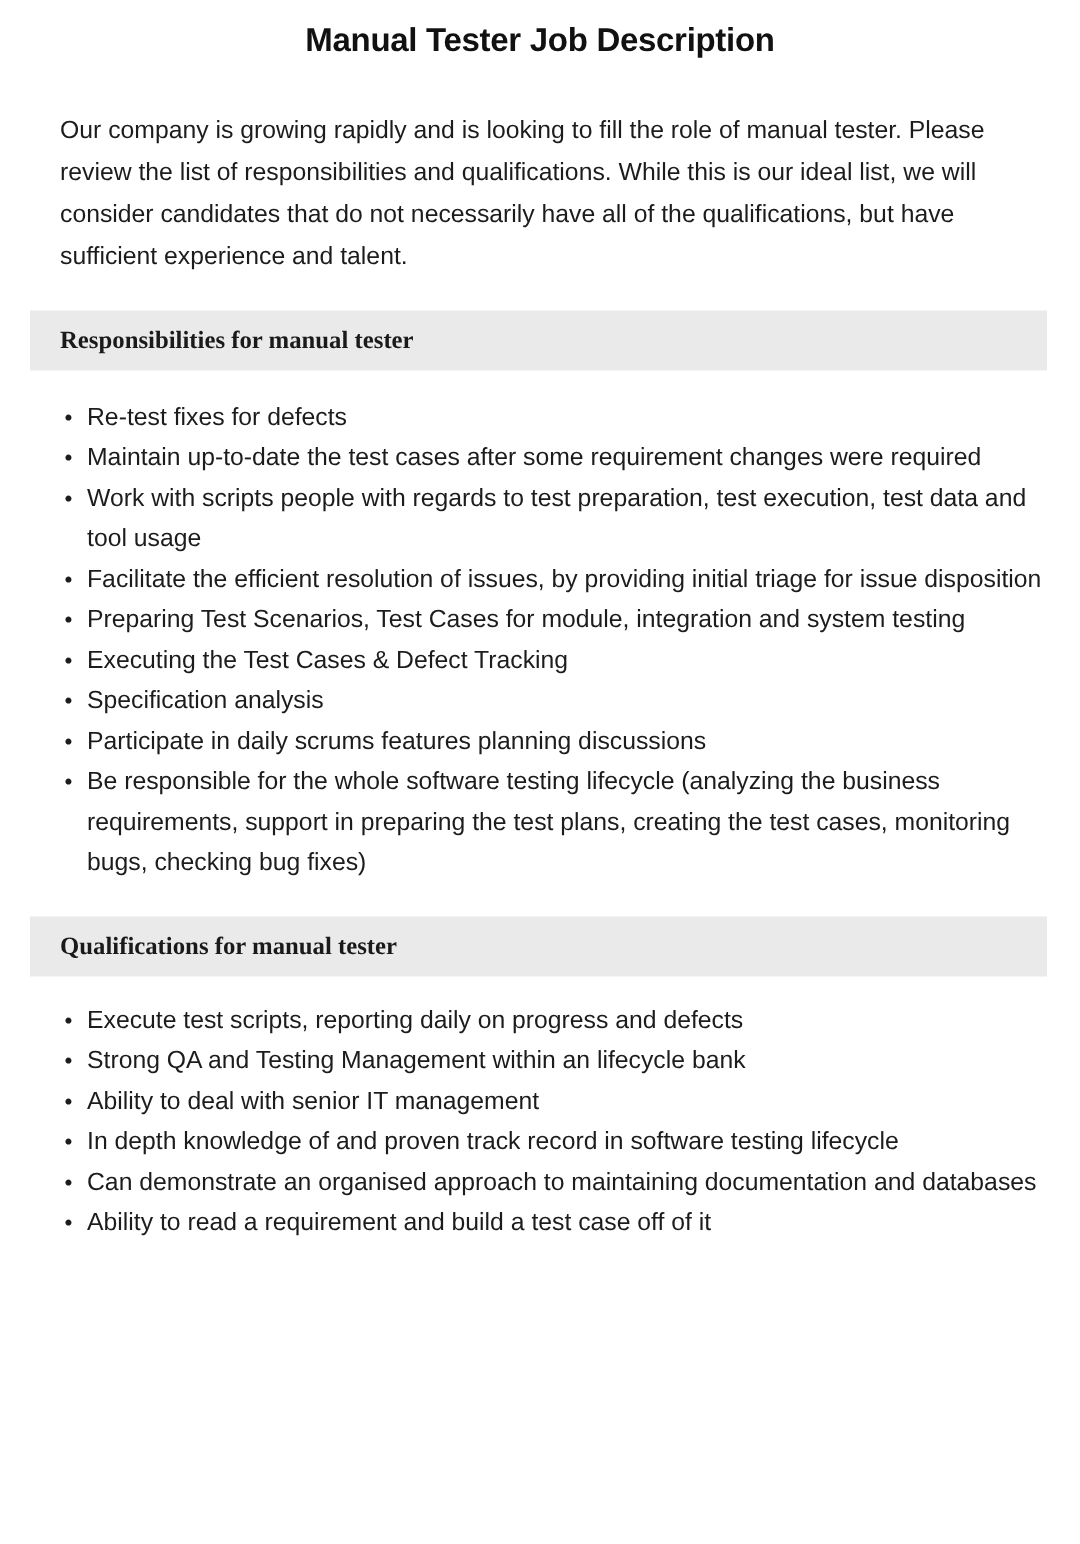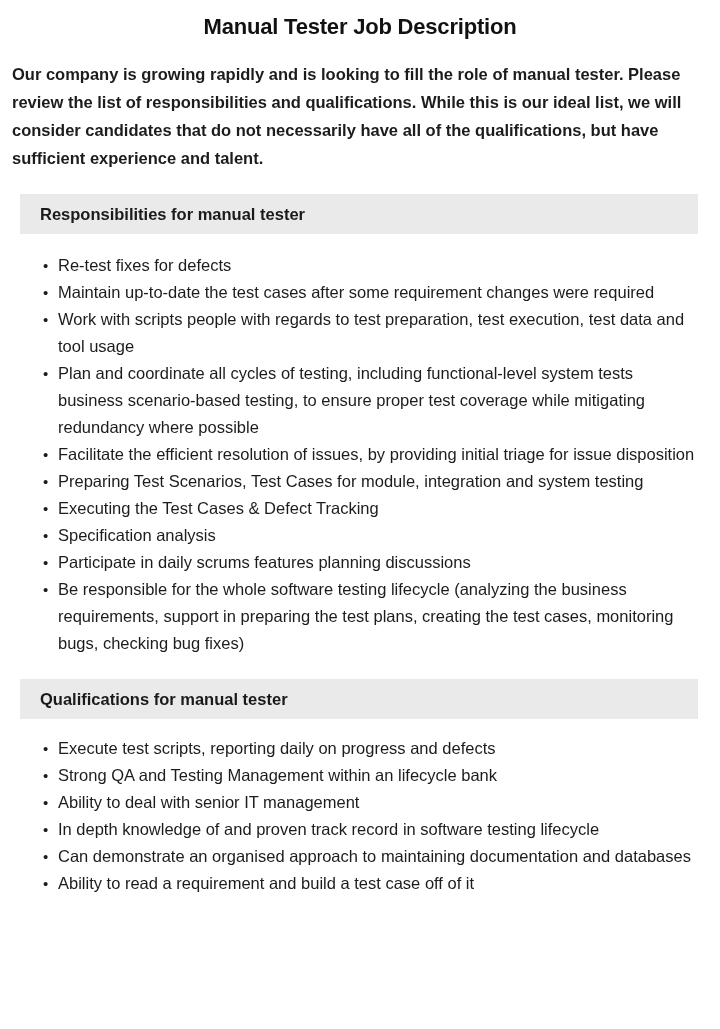--- a/index.html
+++ b/index.html
@@ -32,37 +32,38 @@
     text-align: center;
     font-size: 22px;
     line-height: 38px;
     font-weight: 700;
     letter-spacing: -0.2px;
     color: #111111;
     font-family: "Liberation Sans", sans-serif;
   }
 
   .intro {
-    margin: 0;
-    padding: 14px 22px 0 12px;
+    margin: 13px;
+    padding: 14px 22px 0 27px;
     font-size: 16.5px;
     line-height: 28px;
-    font-weight: 700;
+    font-weight: 400;
     color: #1c1c1c;
     max-width: 680px;
   }
 
   .section-header {
     margin: 22px 22px 0 20px;
     background: #eaeaea;
     height: 40px;
     display: flex;
     align-items: center;
     padding: 0 0 0 20px;
     box-sizing: border-box;
+    font-family: Liberation Serif, serif;
   }
   .section-header-text {
     font-size: 16.5px;
     font-weight: 700;
     color: #1a1a1a;
     line-height: 20px;
     letter-spacing: 0px;
   }
 
   ul.bullet-list {
@@ -106,21 +107,20 @@
   <p class="intro">Our company is growing rapidly and is looking to fill the role of manual tester. Please review the list of responsibilities and qualifications. While this is our ideal list, we will consider candidates that do not necessarily have all of the qualifications, but have sufficient experience and talent.</p>
 
   <div class="section-block">
     <div class="section-header">
       <span class="section-header-text">Responsibilities for manual tester</span>
     </div>
     <ul class="bullet-list responsibilities-list">
         <li>Re-test fixes for defects</li>
         <li>Maintain up-to-date the test cases after some requirement changes were required</li>
         <li>Work with scripts people with regards to test preparation, test execution, test data and tool usage</li>
-        <li>Plan and coordinate all cycles of testing, including functional-level system tests business scenario-based testing, to ensure proper test coverage while mitigating redundancy where possible</li>
         <li>Facilitate the efficient resolution of issues, by providing initial triage for issue disposition</li>
         <li>Preparing Test Scenarios, Test Cases for module, integration and system testing</li>
         <li>Executing the Test Cases &amp; Defect Tracking</li>
         <li>Specification analysis</li>
         <li>Participate in daily scrums features planning discussions</li>
         <li>Be responsible for the whole software testing lifecycle (analyzing the business requirements, support in preparing the test plans, creating the test cases, monitoring bugs, checking bug fixes)</li>
       </ul>
   </div>
 
   <div class="section-block">

